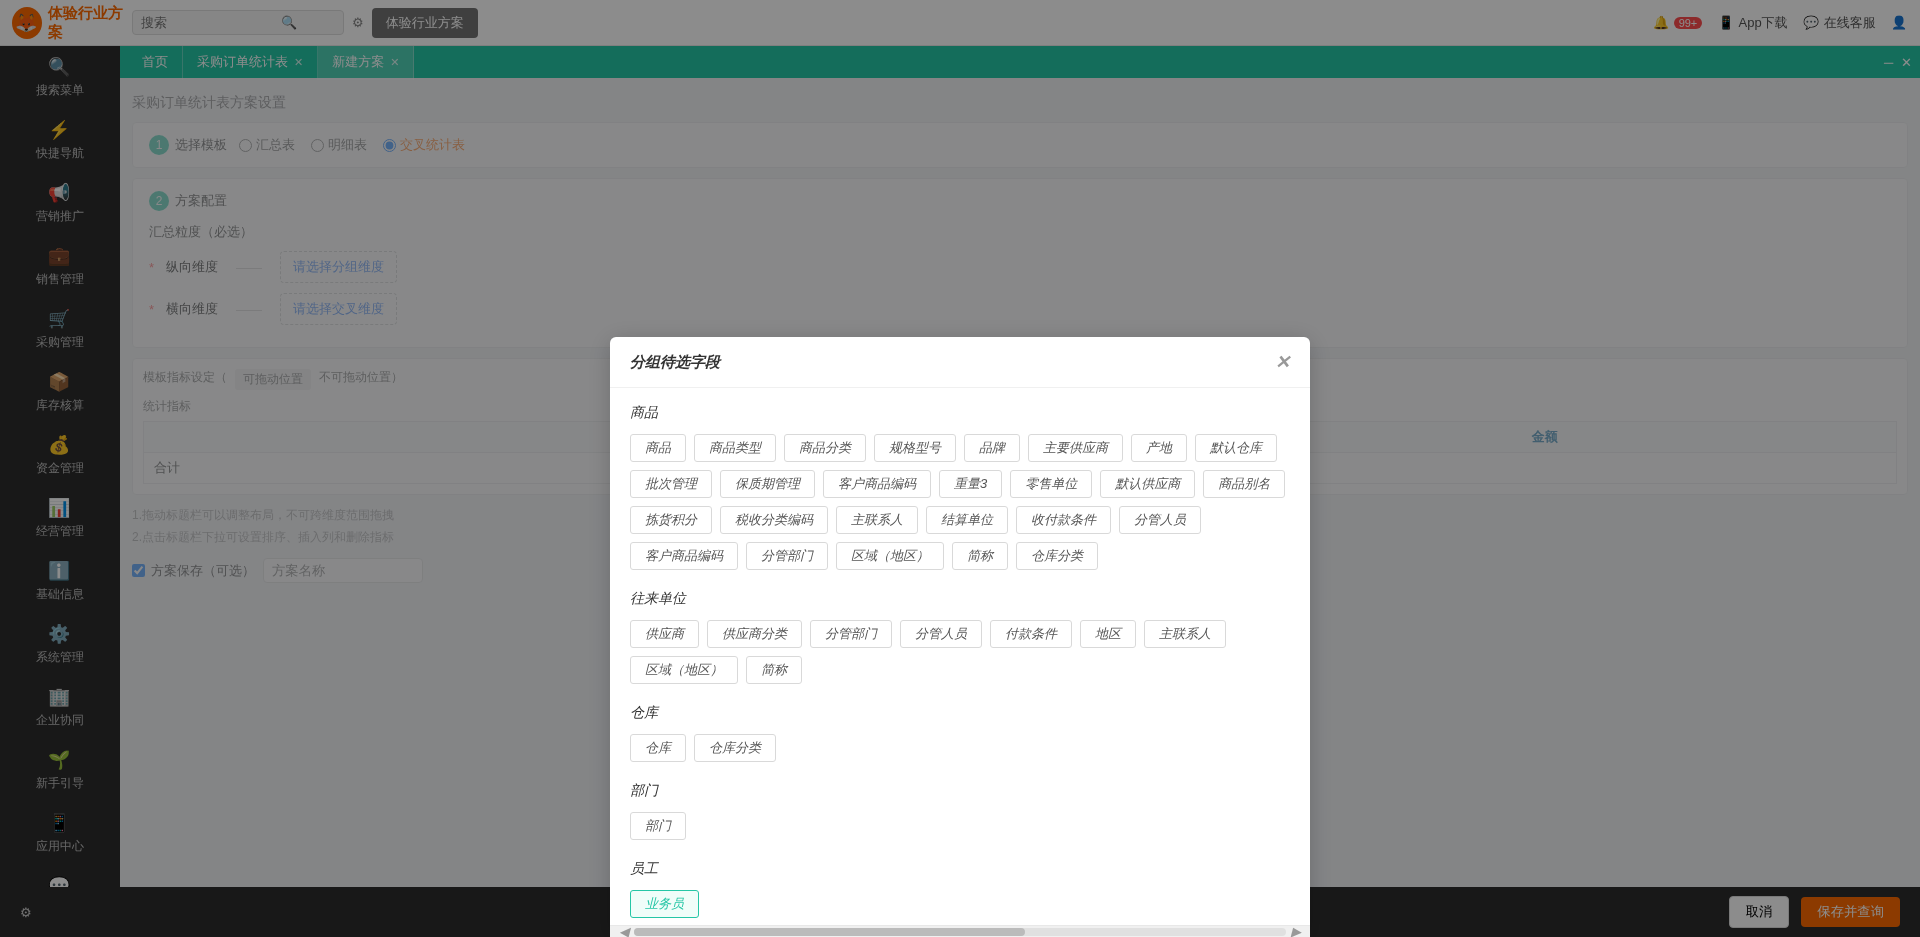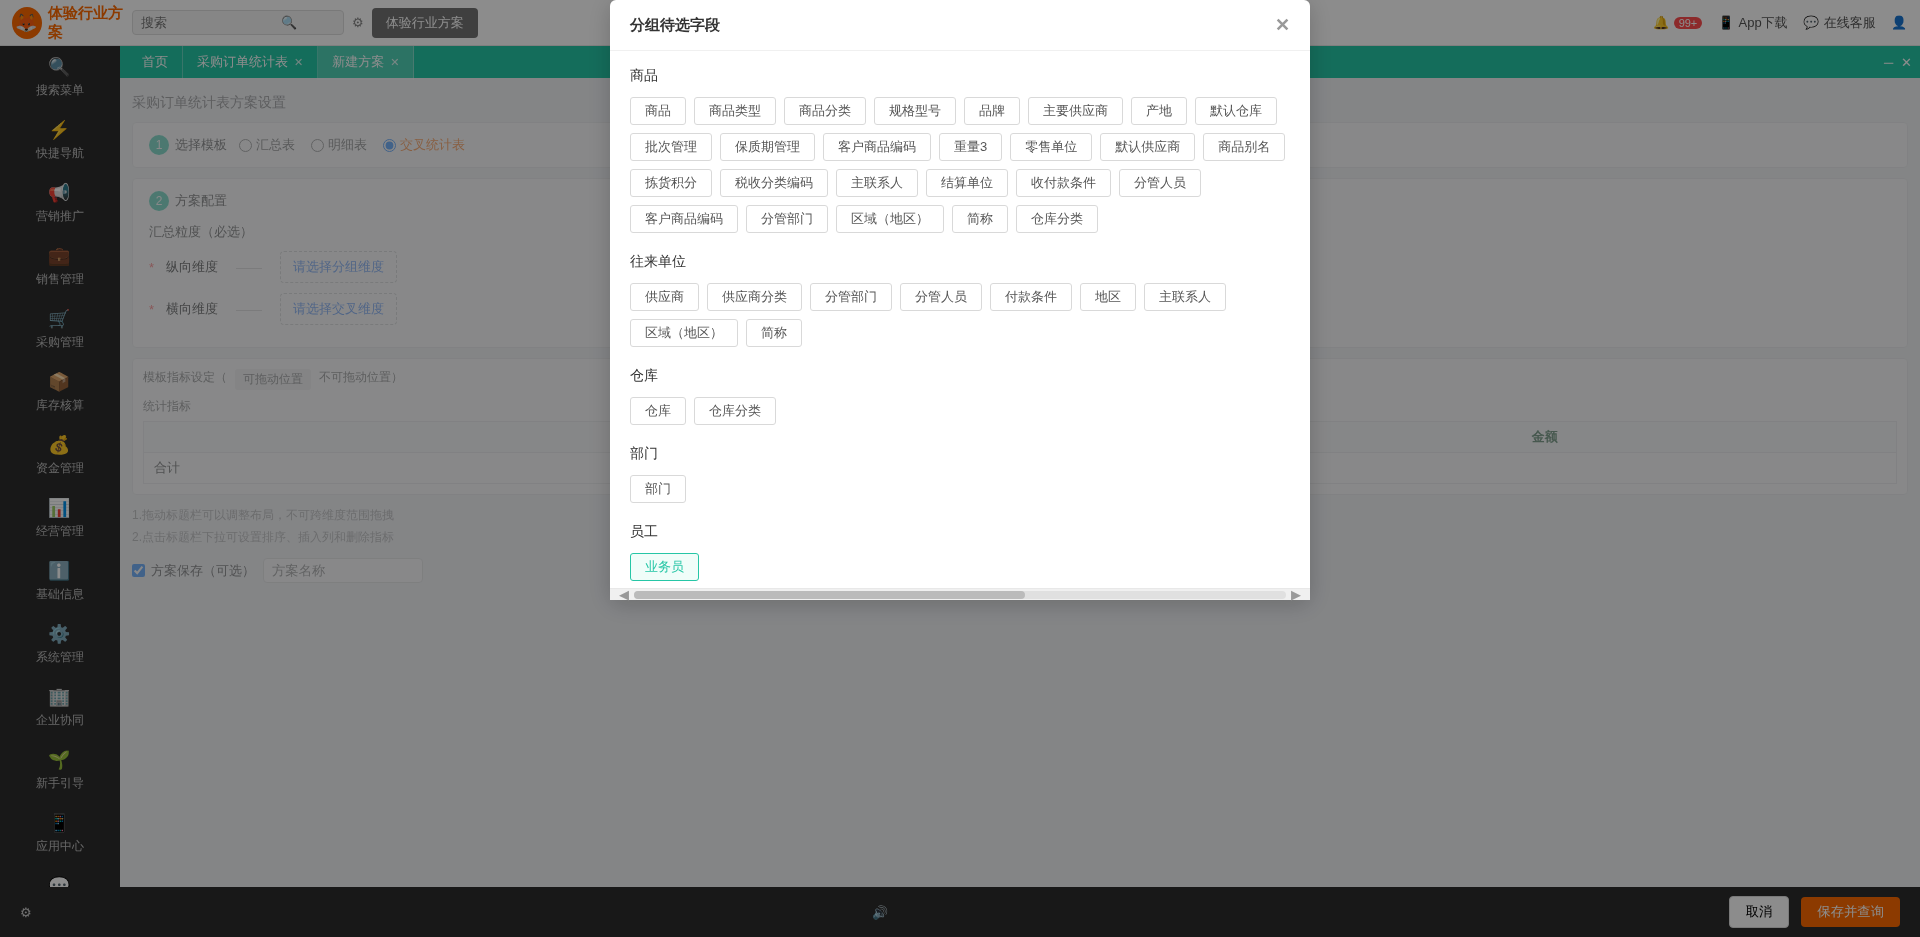--- a/index.html
+++ b/index.html
@@ -109,21 +109,21 @@
     .dashed-box {
       border: 1px dashed #ccc; border-radius: 4px; padding: 6px 12px;
       color: #3b82f6; cursor: pointer;
     }
 
     
     .table-area { background: white; border: 1px solid #e8e8e8; border-radius: 4px; padding: 10px; margin-bottom: 10px; }
     .table-header { display: flex; gap: 8px; margin-bottom: 8px; font-size: 12px; color: #666; }
     .table-tag { background: #f0f0f0; padding: 2px 8px; border-radius: 3px; cursor: pointer; }
     .data-table { width: 100%; border-collapse: collapse; font-size: 13px; }
-    .data-table th { background: #fafafa; border: 1px solid #e8e8e8; padding: 6px 10px; color: #14532d; }
+    .data-table th { background: #fafafa; border: 1px solid #e8e8e8; padding: 6px 10px; color: #0369a1; }
     .data-table td { border: 1px solid #e8e8e8; padding: 6px 10px; color: #333; }
 
     
     .bottom-tip { font-size: 12px; color: #999; line-height: 1.8; }
 
     
     .scheme-save { display: flex; align-items: center; gap: 8px; margin-top: 10px; }
     .checkbox-label { display: flex; align-items: center; gap: 6px; cursor: pointer; color: #333; }
     .scheme-input { border: 1px solid #ddd; border-radius: 4px; padding: 4px 8px; width: 160px; }
 
@@ -133,21 +133,21 @@
       background: #2d2d2d;
       display: flex; align-items: center; justify-content: flex-end;
       padding: 0 20px; gap: 12px; z-index: 100;
     }
     .btn-cancel { background: white; border: 1px solid #ddd; border-radius: 4px; padding: 6px 16px; cursor: pointer; }
     .btn-save { background: #ff6b00; color: white; border: none; border-radius: 4px; padding: 6px 16px; cursor: pointer; }
 
     
     .modal-overlay {
       position: fixed; inset: 0; background: rgba(0,0,0,0.45); z-index: 200;
-      display: flex; align-items: flex-start; justify-content: center;
+      display: flex; align-items: flex-end; justify-content: center; font-style: italic;
     }
     .modal {
       background: white; border-radius: 6px; width: 700px; max-height: 600px;
       display: flex; flex-direction: column;
       box-shadow: 0 4px 24px rgba(0,0,0,0.2);
     }
     .modal-header {
       display: flex; align-items: center; justify-content: space-between;
       padding: 14px 20px; border-bottom: 1px solid #f0f0f0;
       font-size: 15px; font-weight: bold; color: #333;

